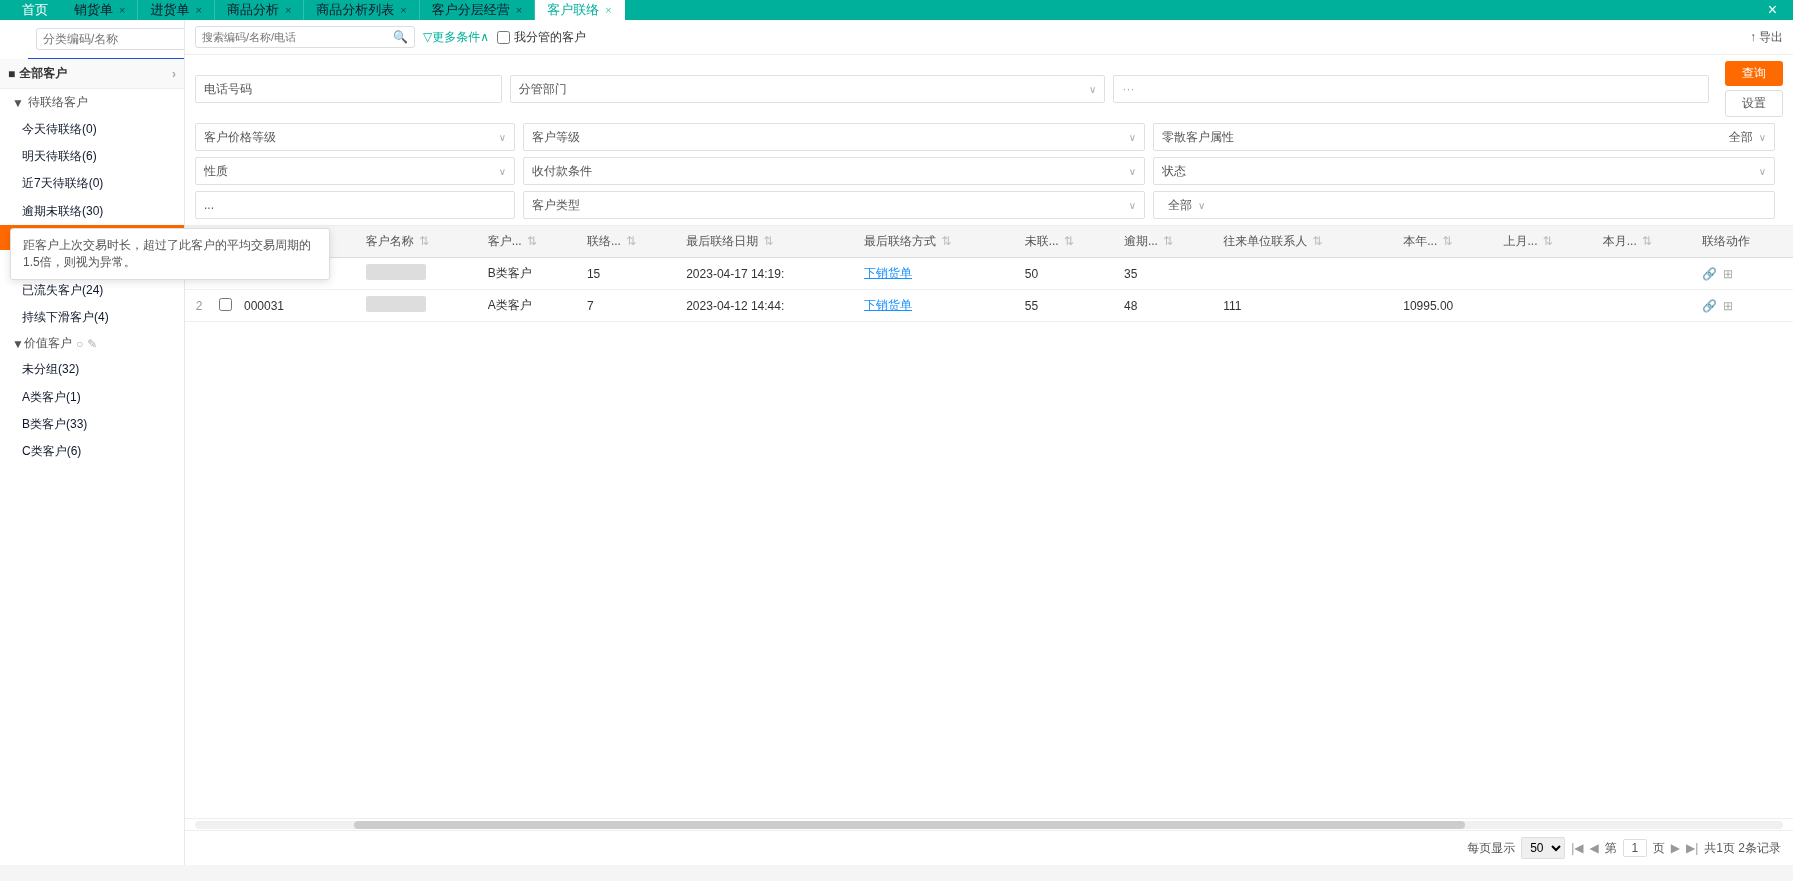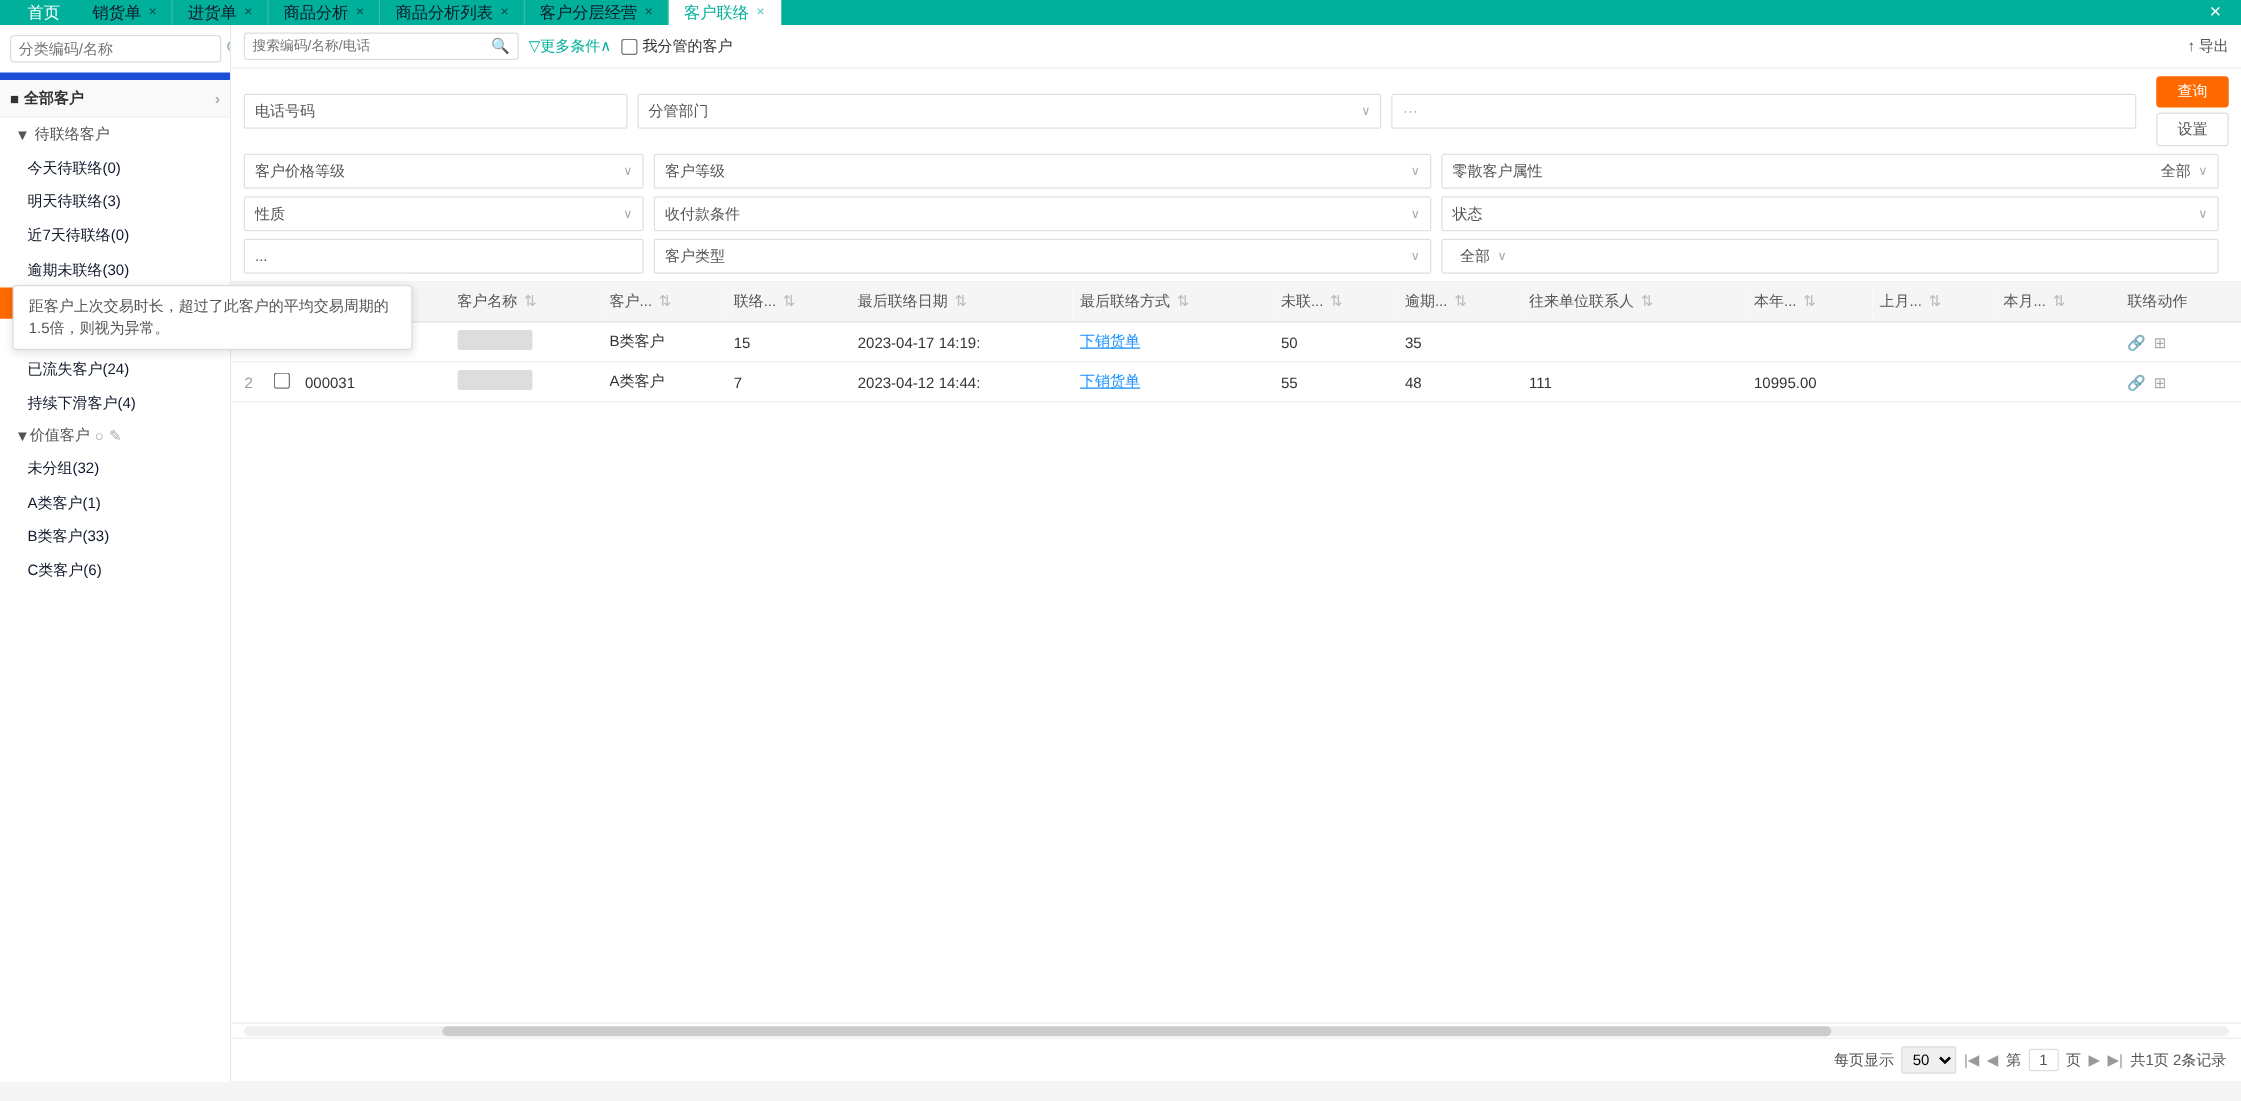--- a/index.html
+++ b/index.html
@@ -36,21 +36,22 @@
     .sidebar {
       width: 185px; min-width: 185px;
       background: #fff;
       border-right: 1px solid #e8e8e8;
       display: flex; flex-direction: column;
       overflow-y: auto;
     }
     .sidebar-search {
       display: flex; align-items: center;
       padding: 8px 8px;
-      border-bottom: 6px solid #1d4ed8;
+      border-bottom: 1px solid #1d4ed8;
+      margin-left: 28px;
     }
     .sidebar-search input {
       flex: 1; border: 1px solid #ddd; border-radius: 3px;
       padding: 3px 6px; font-size: 12px; outline: none;
     }
     .sidebar-search .search-icon { margin-left: 4px; color: #aaa; cursor: pointer; }
 
     .sidebar-section-title {
       display: flex; align-items: center;
       padding: 6px 8px; font-weight: bold; font-size: 12px;
@@ -255,21 +256,21 @@
     <div class="sidebar-section-title">
       <span class="collapse-icon">■</span>
       <span>全部客户</span>
       <span class="collapse-right">›</span>
     </div>
     <div class="sidebar-group-title">
       <span class="arrow">▼</span>
       <span>待联络客户</span>
     </div>
     <div class="sidebar-item">今天待联络(0)</div>
-    <div class="sidebar-item">明天待联络(3)</div>
+    <div class="sidebar-item">明天待联络(6)</div>
     <div class="sidebar-item">近7天待联络(0)</div>
     <div class="sidebar-item">逾期未联络(30)</div>
 
     <div class="sidebar-item-orange">
       <span>回购异常客户(2)</span>
       <span class="info-icon">ⓘ</span>
     </div>
 
     <div class="sidebar-item">流失预警客户(3)</div>
     <div class="sidebar-item">已流失客户(24)</div>

